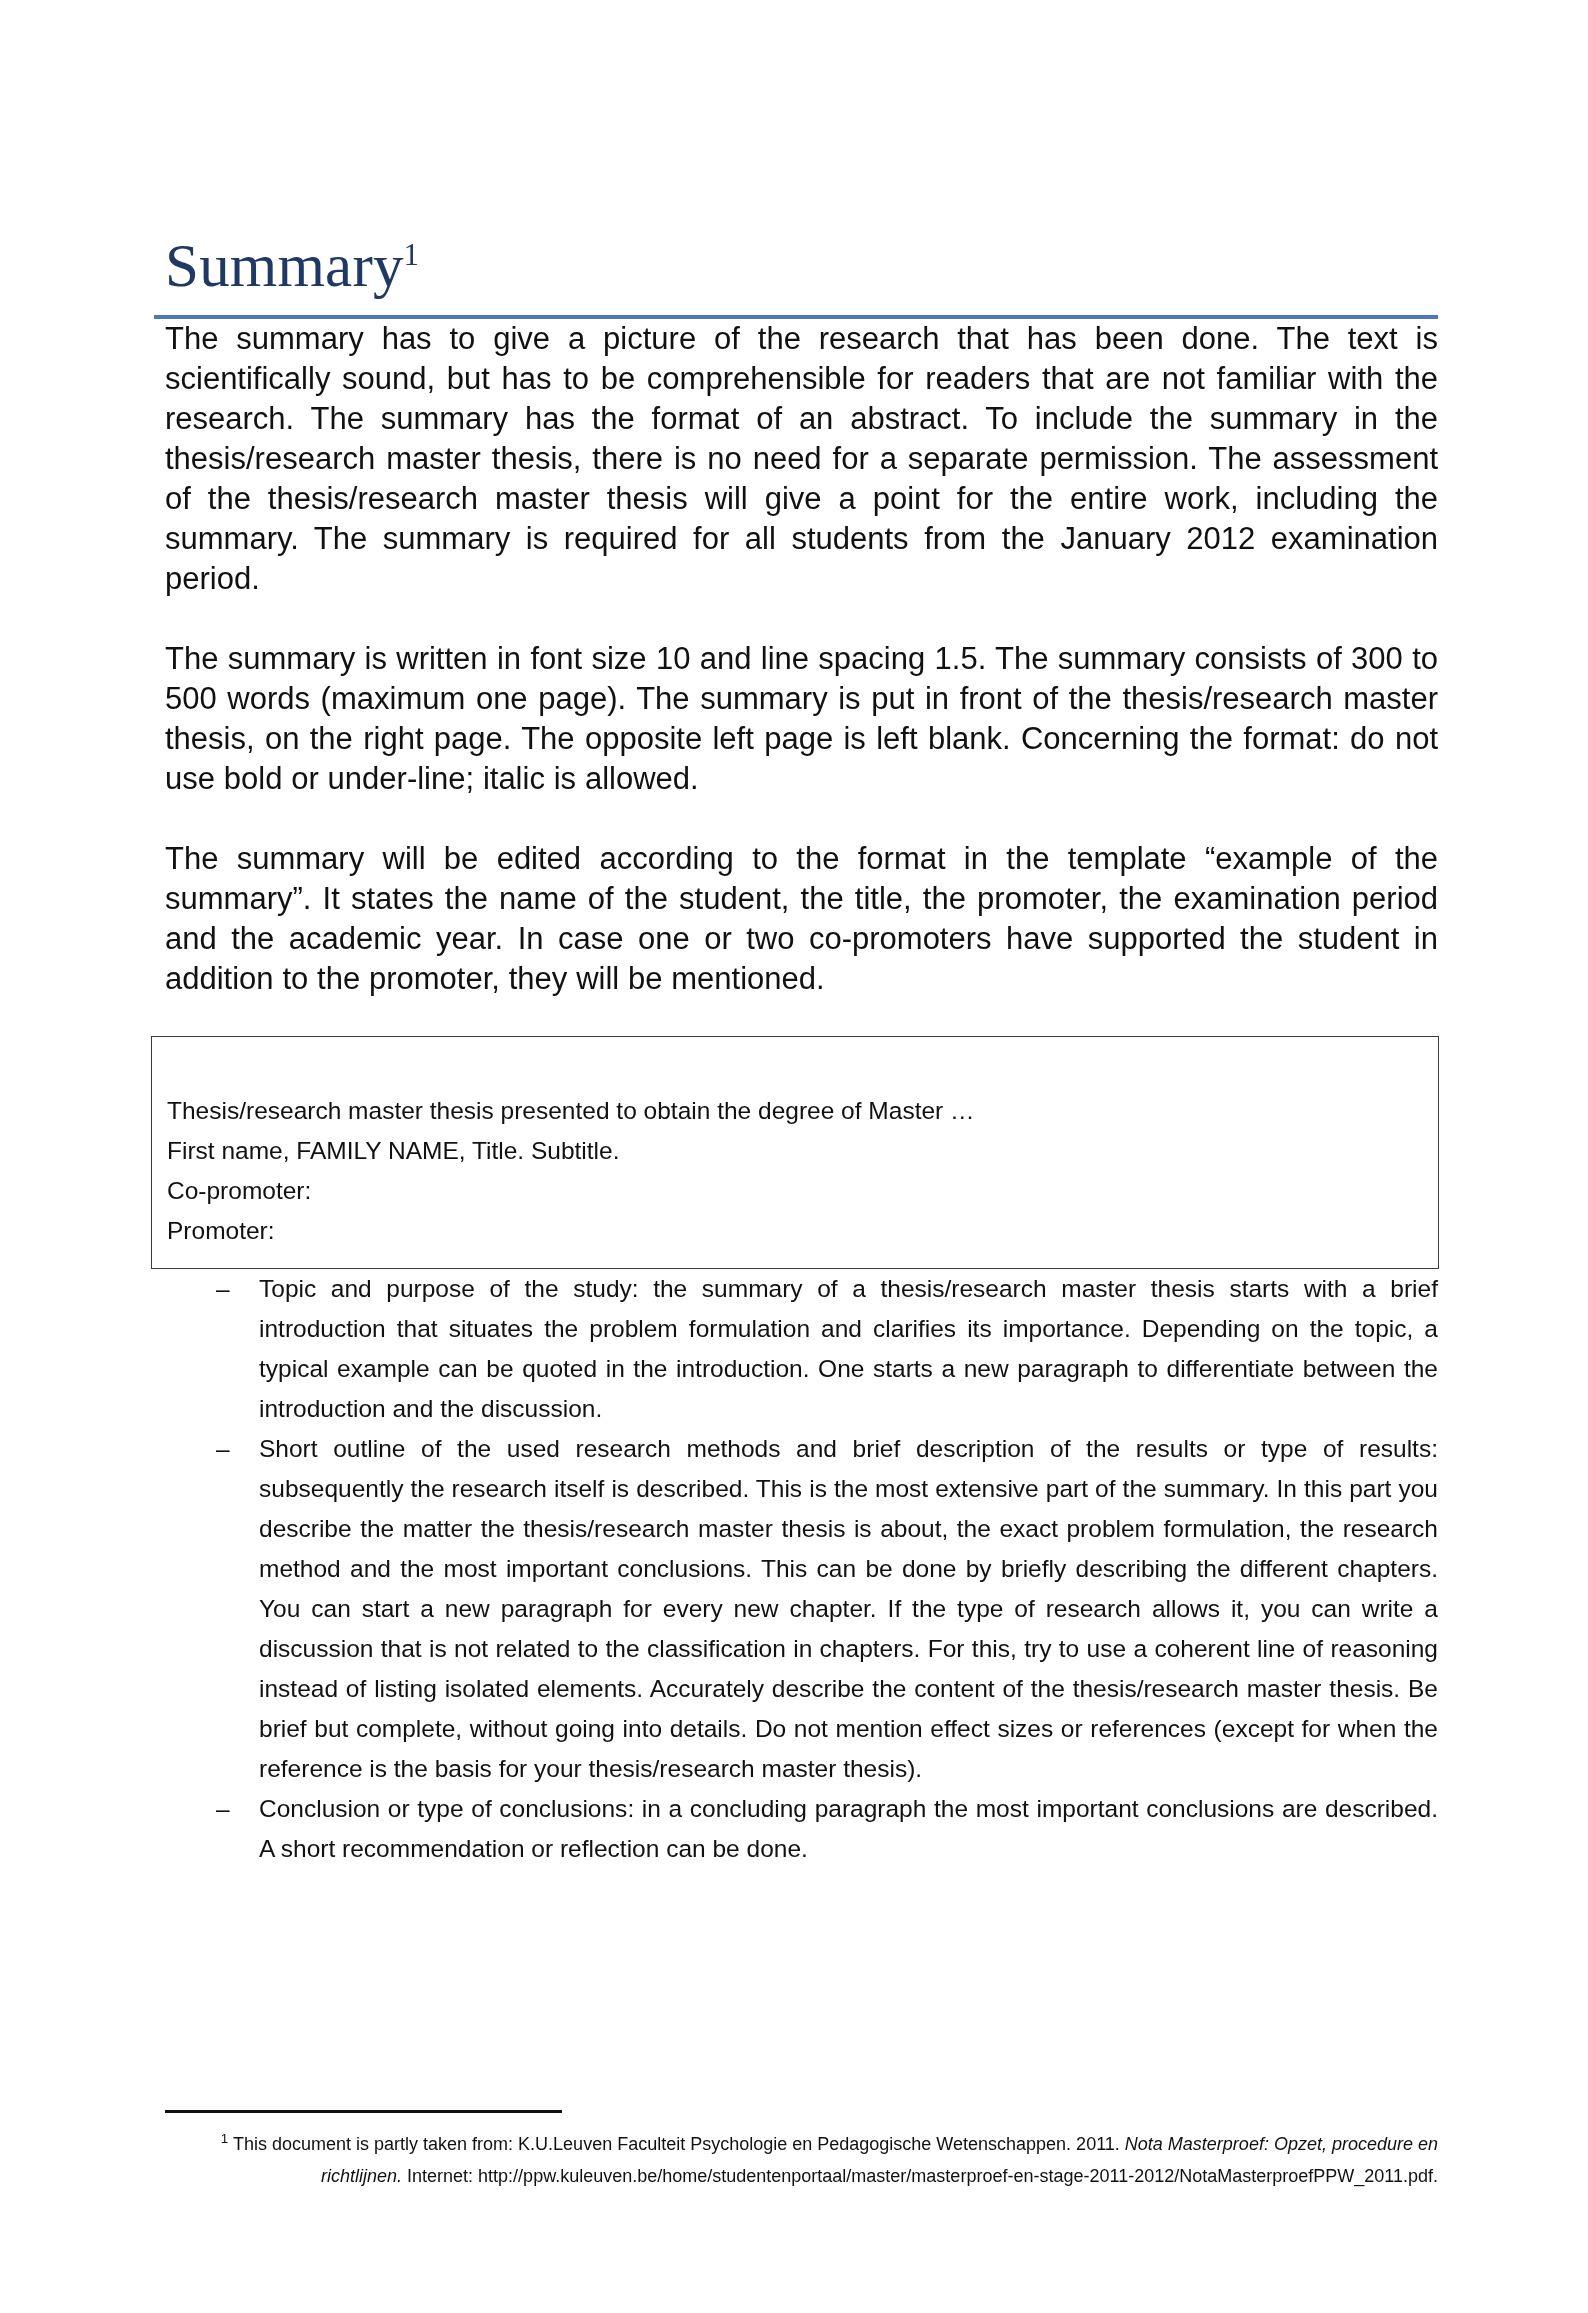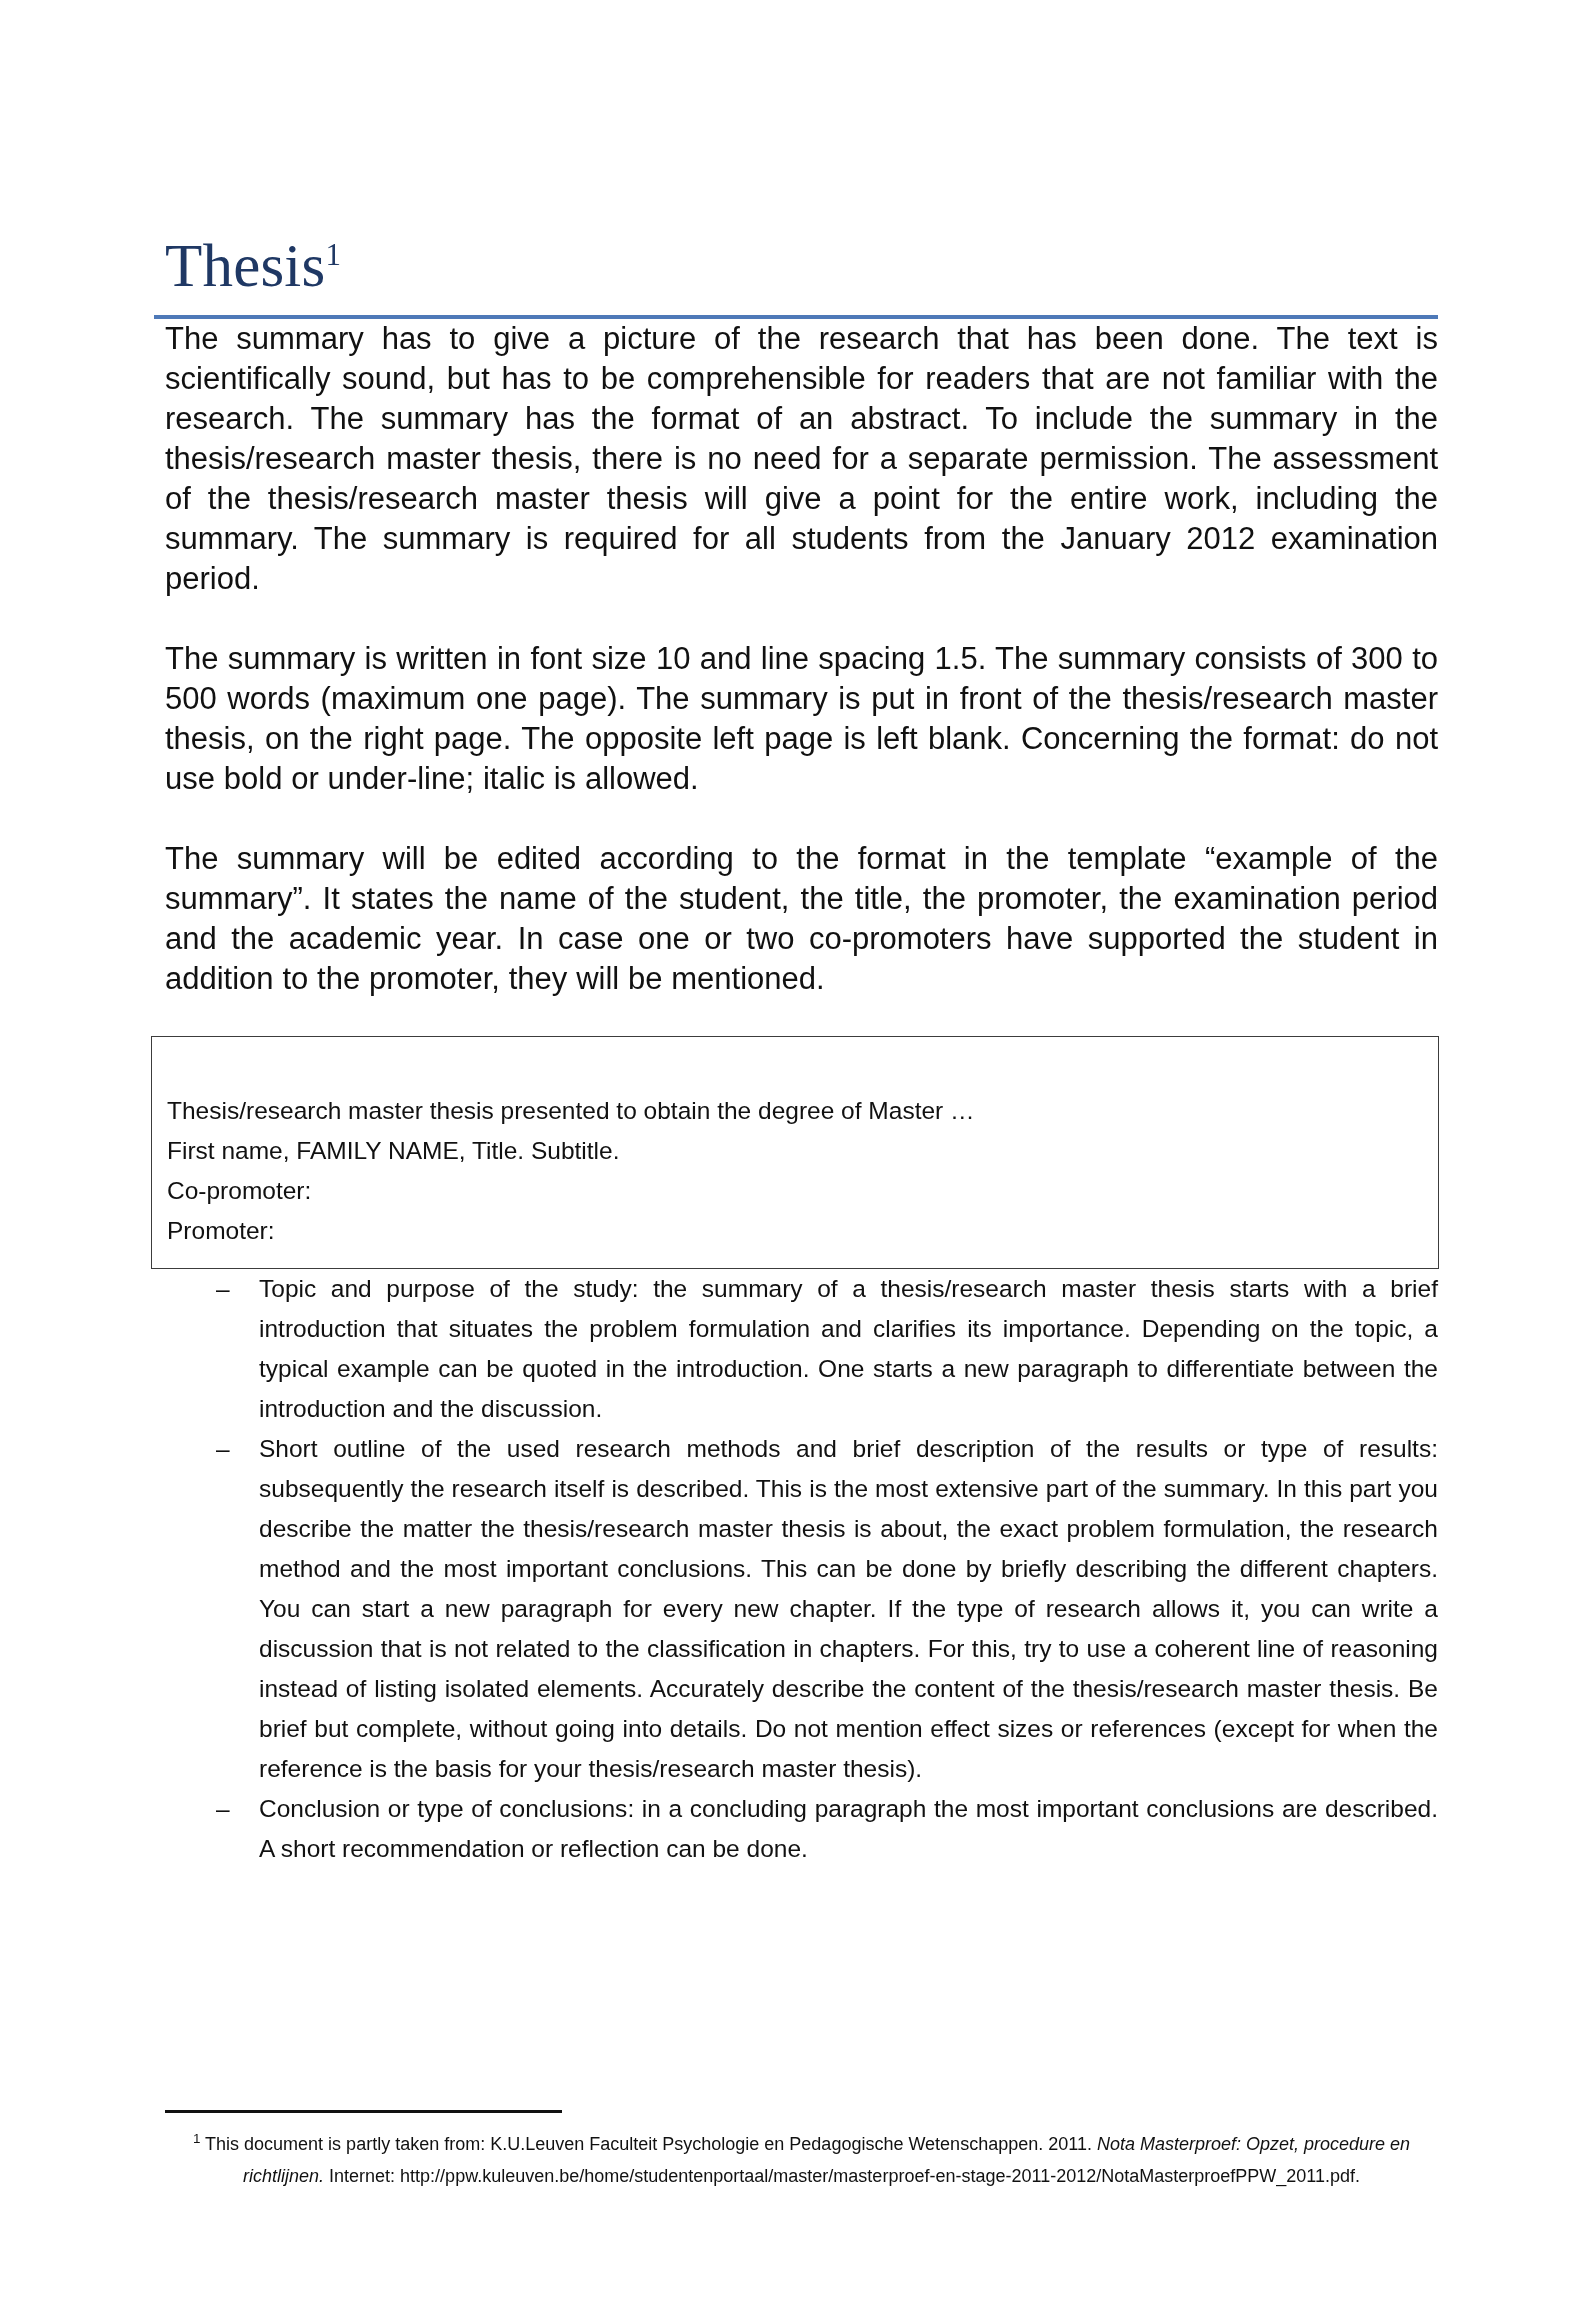--- a/index.html
+++ b/index.html
@@ -120,39 +120,39 @@
   .footnote-rule {
     width: 397px;
     height: 2.9px;
     background: #111111;
     margin-bottom: 15.4px;
   }
   .footnote-text {
     font-size: 18px;
     line-height: 32px;
     color: #111111;
-    text-align: center;
+    text-align: right;
     margin: 0;
   }
   .footnote-text .fn-num {
     font-size: 13.4px;
     vertical-align: super;
     line-height: 0;
   }
   .footnote-text .it { font-style: italic; }
 </style>
 </head>
 <body>
 
 <div class="page">
 
   <div class="content">
 
     <div class="title-block">
-      <h1 class="doc-title"><span>Thesis</span><span class="fn-ref">1</span></h1>
+      <h1 class="doc-title"><span>Summary</span><span class="fn-ref">1</span></h1>
       <div class="title-rule"></div>
     </div>
 
     <p class="body first-para">The summary has to give a picture of the research that has been done. The text is scientifically sound, but has to be comprehensible for readers that are not familiar with the research. The summary has the format of an abstract. To include the summary in the thesis/research master thesis, there is no need for a separate permission. The assessment of the thesis/research master thesis will give a point for the entire work, including the summary. The summary is required for all students from the January 2012 examination period.</p>
     <div class="gap-para"></div>
 
     <p class="body">The summary is written in font size 10 and line spacing 1.5. The summary consists of 300 to 500 words (maximum one page). The summary is put in front of the thesis/research master thesis, on the right page. The opposite left page is left blank. Concerning the format: do not use bold or under-line; italic is allowed.</p>
     <div class="gap-para"></div>
 
     <p class="body">The summary will be edited according to the format in the template “example of the summary”. It states the name of the student, the title, the promoter, the examination period and the academic year. In case one or two co-promoters have supported the student in addition to the promoter, they will be mentioned.</p>

